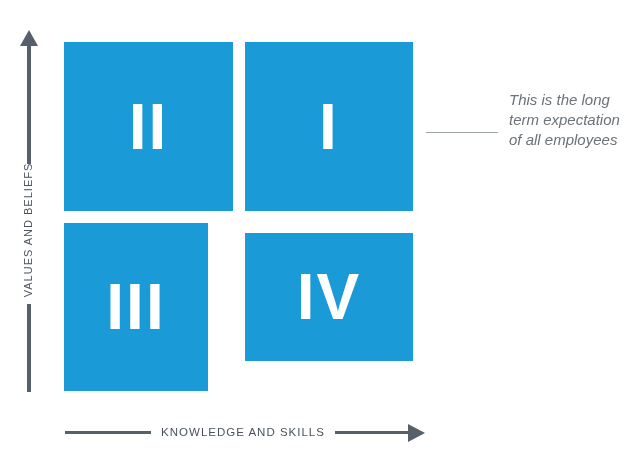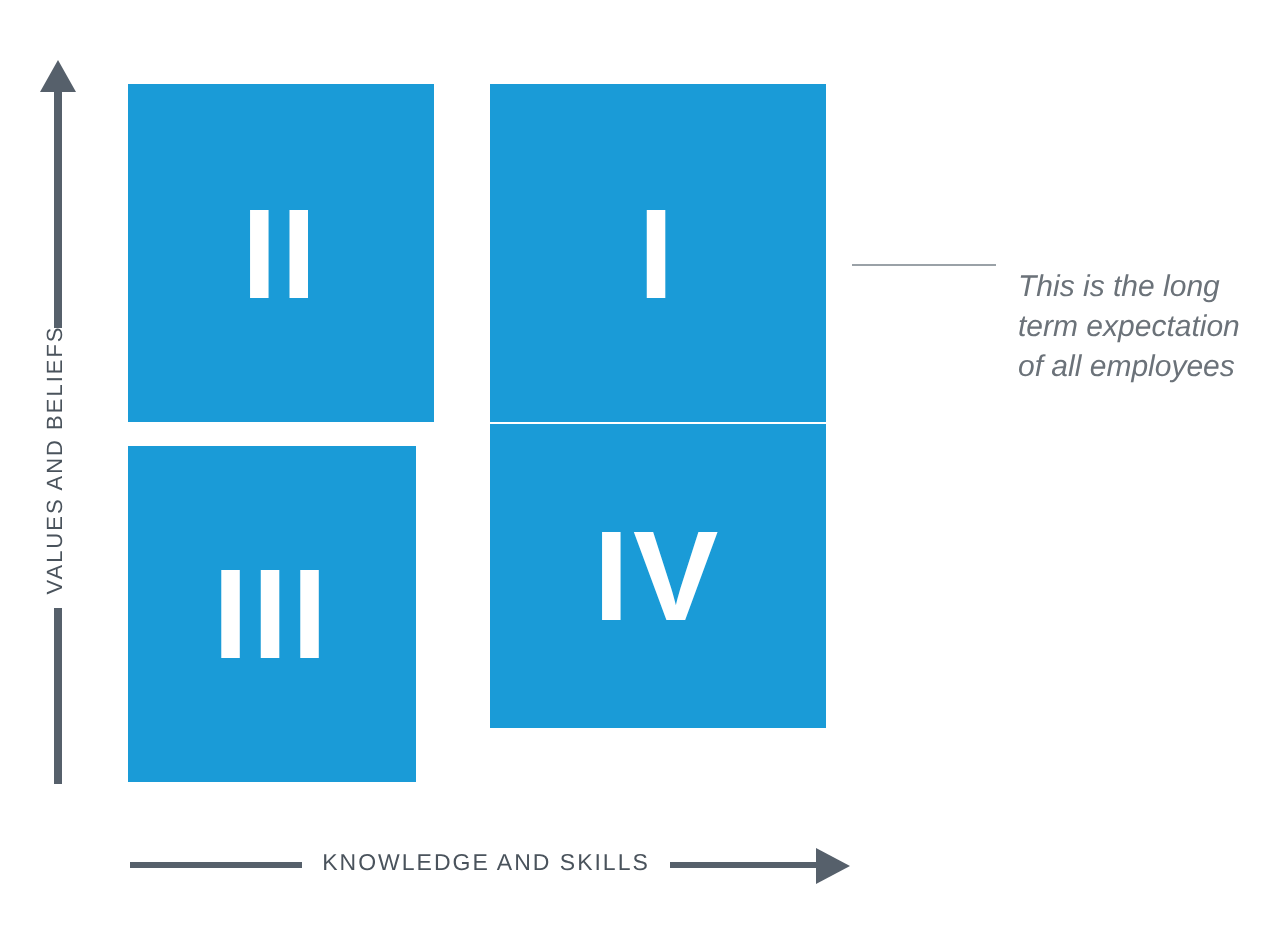--- a/index.html
+++ b/index.html
@@ -1,31 +1,31 @@
 <!DOCTYPE html>
 <html><head>
 <meta charset="utf-8">
 <style>
   html, body { margin:0; padding:0; }
   body { width:640px; height:469px; background:#ffffff; position:relative; overflow:hidden;
          font-family:"Liberation Sans", sans-serif; }
   .quad { position:absolute; background:#1a9bd7; display:flex; align-items:center; justify-content:center; }
   .quad span { color:#ffffff; font-family:"Liberation Sans", sans-serif; font-weight:bold; font-size:64px; letter-spacing:2px; }
-  #q2 { left:64px; top:42px; width:153px; height:169px; }
+  #q2 { left:64px; top:42px; width:169px; height:169px; }
   #q1 { left:245px; top:42px; width:168px; height:169px; }
   #q3 { left:64px; top:223px; width:144px; height:168px; }
-  #q4 { left:245px; top:212px; width:168px; height:152px; }
+  #q4 { left:245px; top:233px; width:168px; height:128px; }
   .axis-line { position:absolute; background:#56606b; }
   .yaxis-label { position:absolute; left:28px; top:230px; transform:translate(-50%,-50%) rotate(-90deg);
      font-size:11px; letter-spacing:1px; color:#4a535c; white-space:nowrap; }
   .xaxis-label { position:absolute; left:243px; top:432px; transform:translate(-50%,-50%);
      font-size:11.5px; letter-spacing:1px; color:#4a535c; white-space:nowrap; }
   .callout-line { position:absolute; left:426px; top:132px; width:72px; height:1px; background:#9aa1a7; }
   .callout { position:absolute; left:509px; top:90px; width:120px; font-style:italic; font-size:15px;
-     line-height:20px; color:#6b7279;margin-top:44px; }
+     line-height:20px; color:#6b7279; }
 </style>
 </head>
 <body>
 
 <div class="axis-line" style="left:27px;top:44px;width:4px;height:120px;"></div>
 <svg style="position:absolute;left:20px;top:30px;" width="18" height="16">
     <polygon points="9,0 18,16 0,16" fill="#56606b"></polygon>
   </svg>
 <div class="yaxis-label">VALUES AND BELIEFS</div>
 <div class="axis-line" style="left:27px;top:304px;width:4px;height:88px;"></div>

